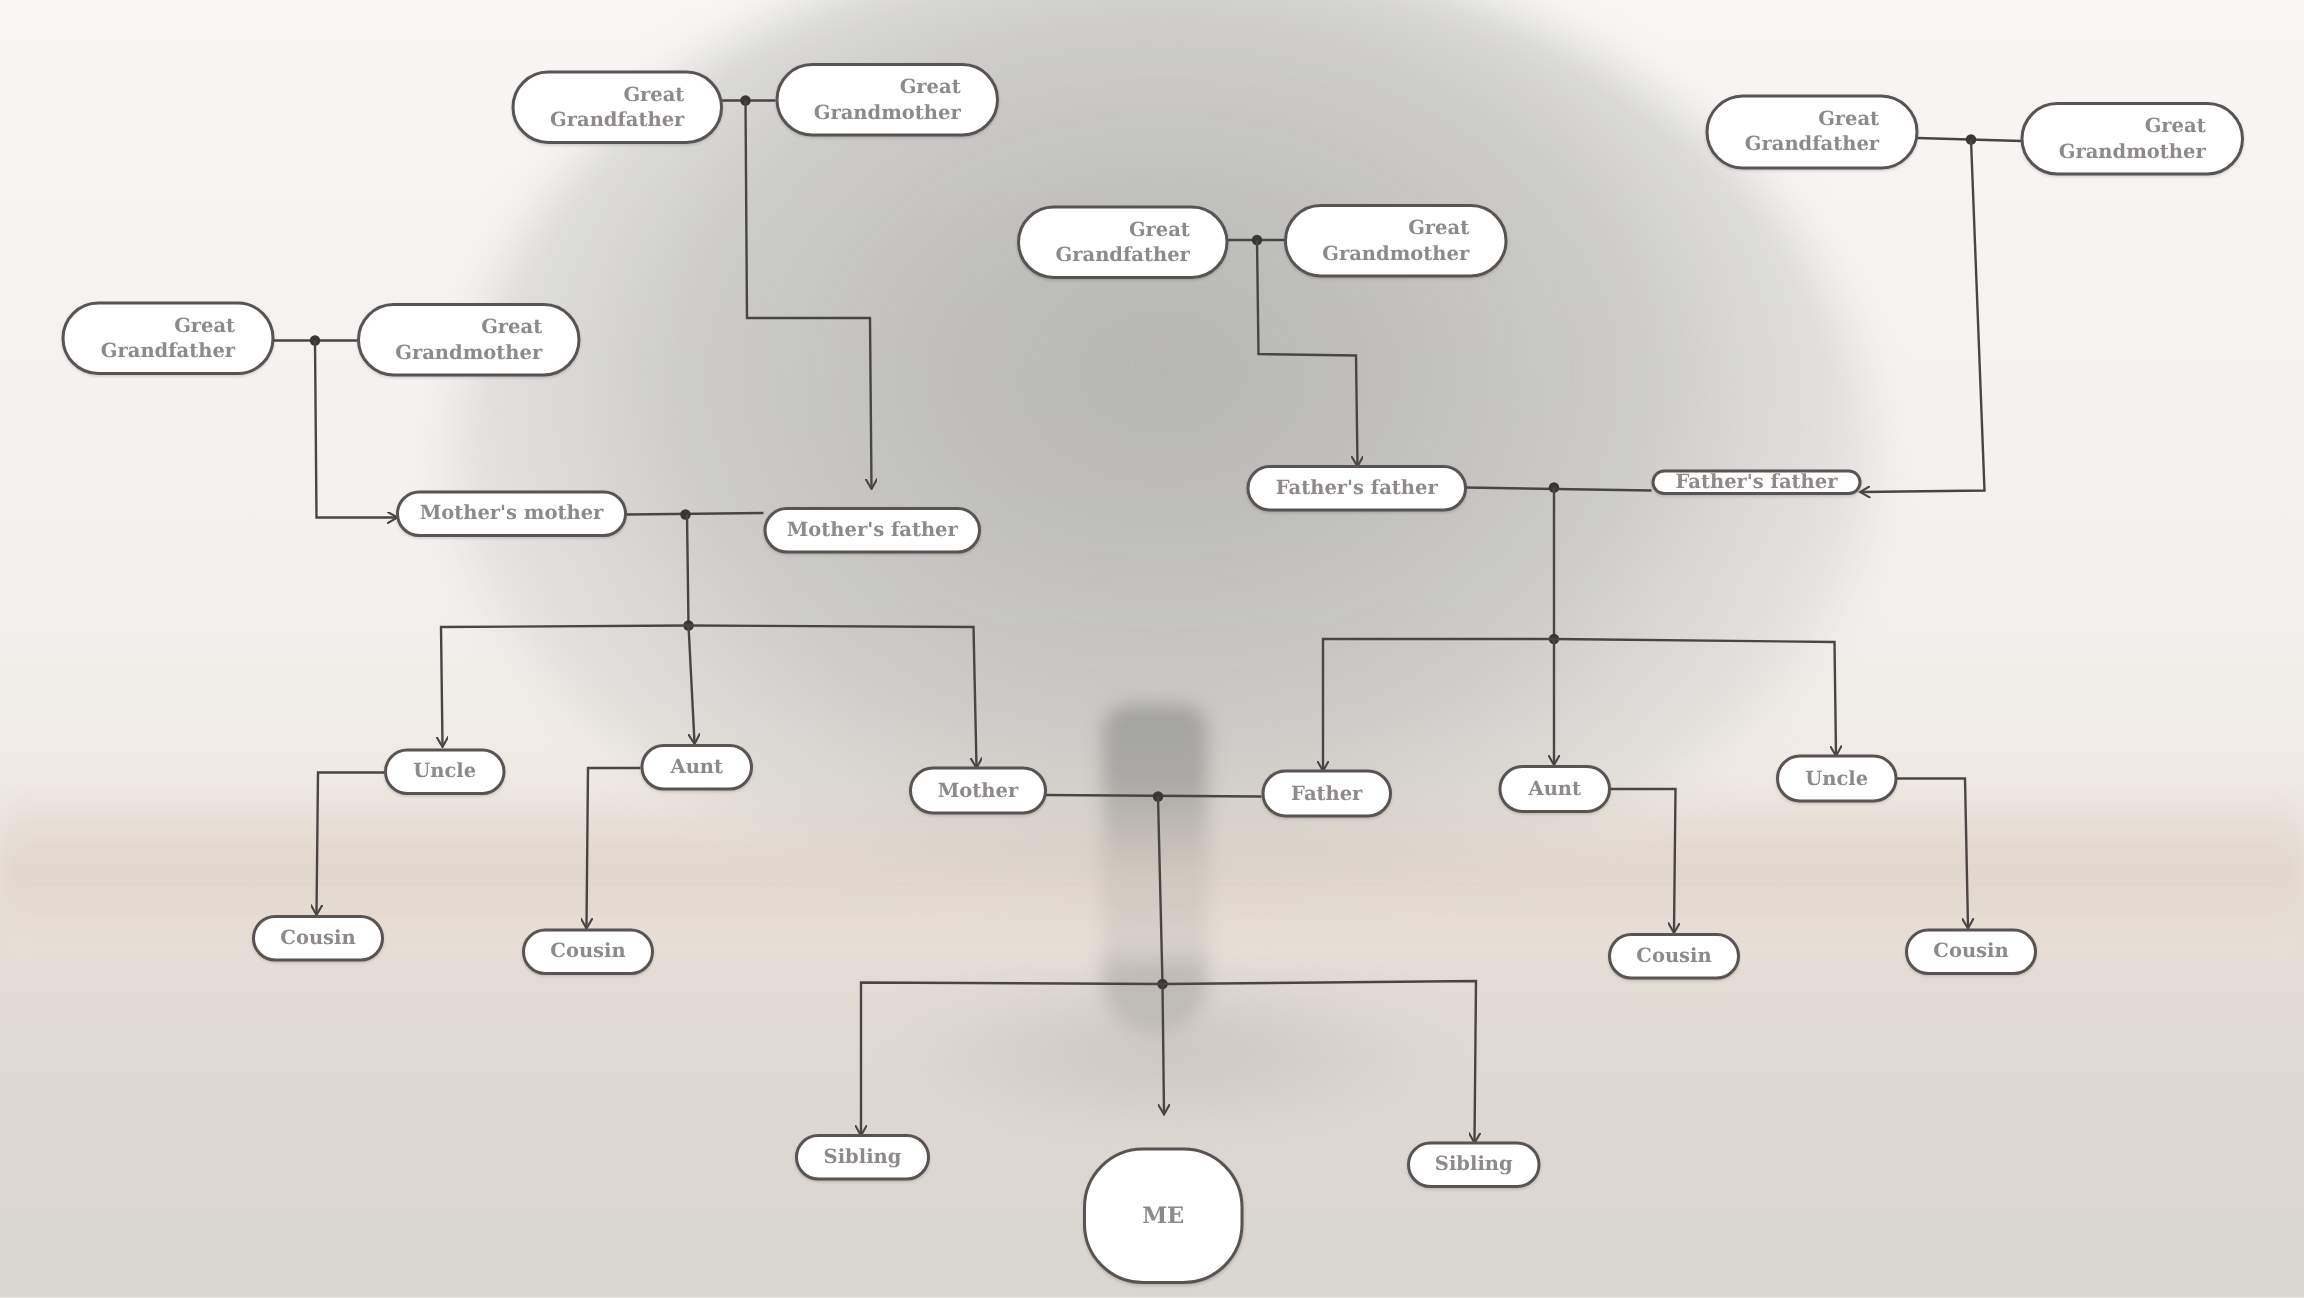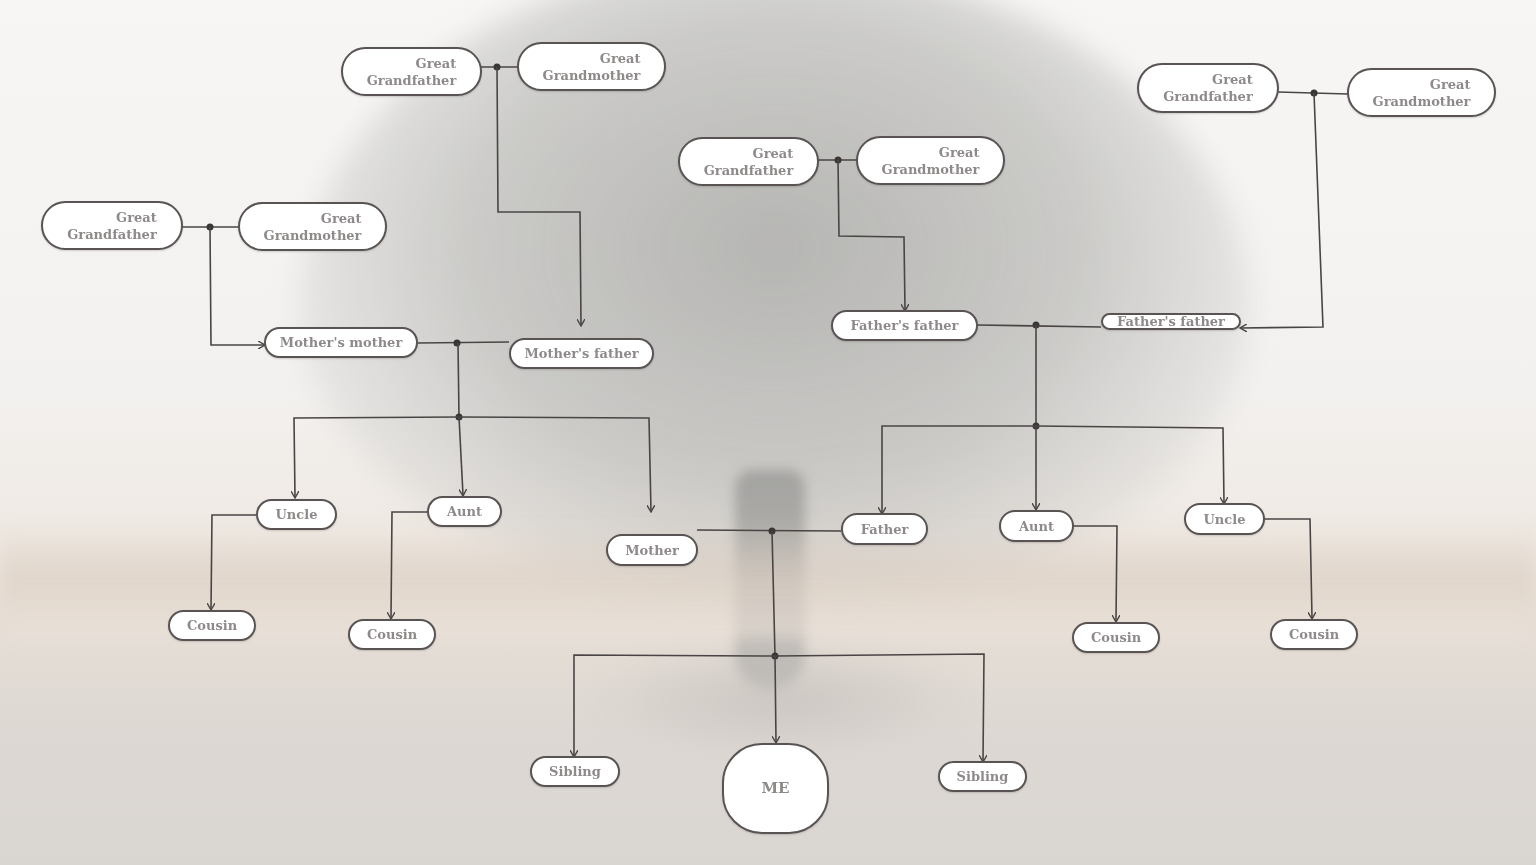--- a/index.html
+++ b/index.html
@@ -180,21 +180,21 @@
 <div class="node" style="left:1101px;top:313px;width:140px;height:17px;">
   <span>Father's father</span>
 </div>
 
 <div class="node" style="left:256px;top:499px;width:81px;height:31px;">
   <span>Uncle</span>
 </div>
 <div class="node" style="left:427px;top:496px;width:75px;height:31px;">
   <span>Aunt</span>
 </div>
-<div class="node" style="left:606px;top:534px;width:92px;height:32px;">
+<div class="node" style="left:606px;top:511px;width:92px;height:32px;">
   <span>Mother</span>
 </div>
 <div class="node" style="left:841px;top:513px;width:87px;height:32px;">
   <span>Father</span>
 </div>
 <div class="node" style="left:999px;top:510px;width:75px;height:32px;">
   <span>Aunt</span>
 </div>
 <div class="node" style="left:1184px;top:503px;width:81px;height:32px;">
   <span>Uncle</span>
@@ -209,18 +209,18 @@
 <div class="node" style="left:1072px;top:622px;width:88px;height:31px;">
   <span>Cousin</span>
 </div>
 <div class="node" style="left:1270px;top:619px;width:88px;height:31px;">
   <span>Cousin</span>
 </div>
 
 <div class="node" style="left:530px;top:756px;width:90px;height:31px;">
   <span>Sibling</span>
 </div>
-<div class="node me" style="left:722px;top:743px;width:107px;height:91px;">
+<div class="node me" style="left:722px;top:765px;width:107px;height:91px;">
   <span>ME</span>
 </div>
 <div class="node" style="left:938px;top:761px;width:89px;height:31px;">
   <span>Sibling</span>
 </div>
 
 </body></html>

